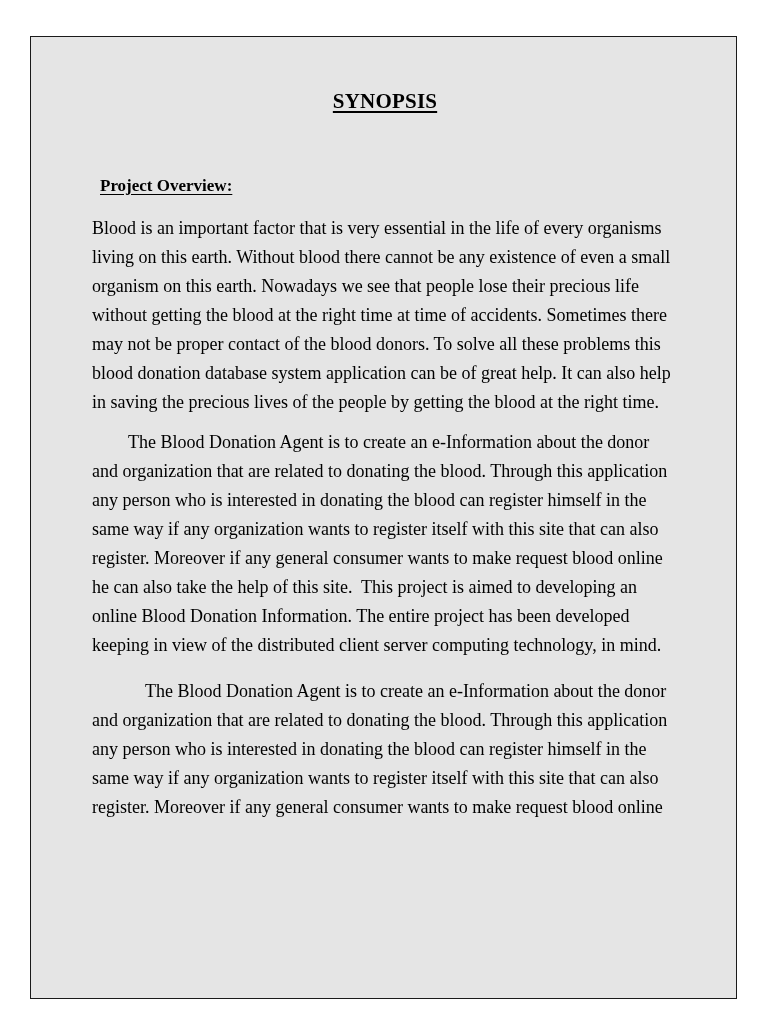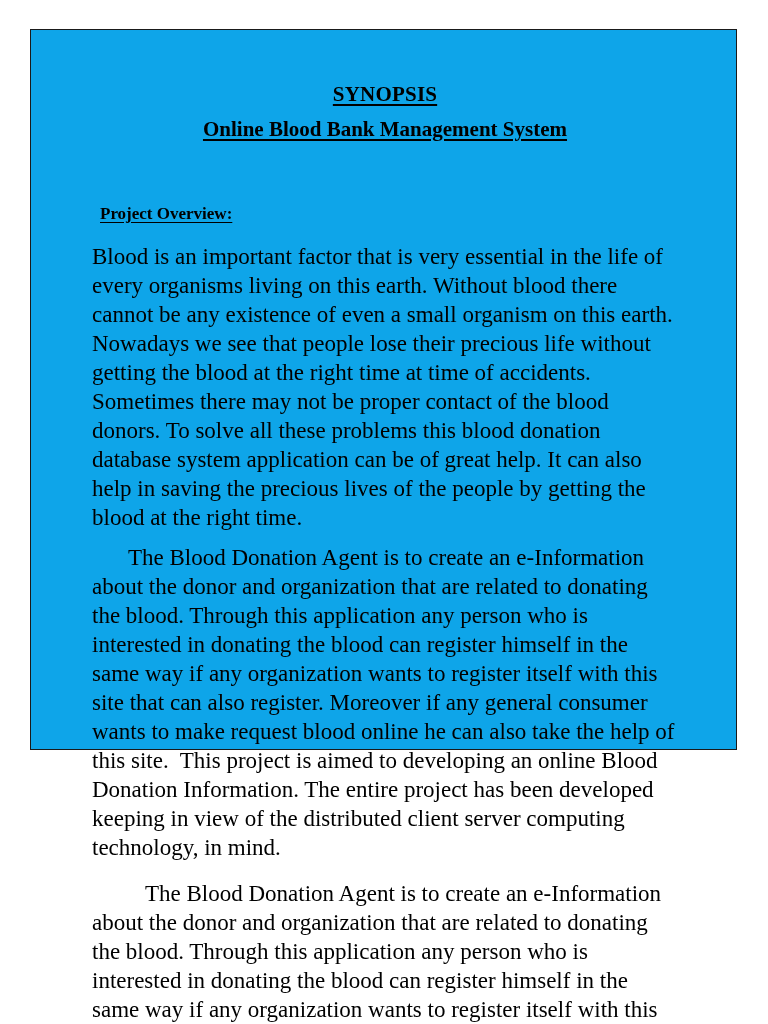--- a/index.html
+++ b/index.html
@@ -11,26 +11,26 @@
     width: 768px;
     height: 1024px;
     font-family: "Liberation Serif", "DejaVu Serif", serif;
     color: #000000;
     overflow: hidden;
   }
 
   .page-sheet {
     position: absolute;
     left: 30px;
-    top: 29px;
+    top: 36px;
     width: 707px;
-    height: 721px;
+    height: 963px;
     box-sizing: border-box;
     border: 1px solid #1a1a1a;
-    background: #0ea5e9;
+    background: #e5e5e5;
   }
 
   .page-body {
     position: absolute;
     left: 61px;
     top: 0;
     width: 586px;
   }
 
   .doc-title {
@@ -68,21 +68,21 @@
   }
   .section-heading .u {
     text-decoration: underline;
     text-underline-offset: 3px;
   }
 
   #overview-heading { padding-top: 57px; }
   #description-heading { padding-top: 17px; }
 
   .body-paragraph {
-    font-size: 23px;
+    font-size: 18px;
     line-height: 29px;
     margin: 0;
     text-align: left;
     white-space: pre-wrap;
   }
 
   #overview-paragraph { padding-top: 12px; }
   #description-paragraph-1 {
     padding-top: 11px;
     text-indent: 36px;
@@ -93,21 +93,20 @@
   }
 </style>
 </head>
 <body>
 
 <div class="page-sheet">
   <div class="page-body">
 
     <h1 class="doc-title"><span class="u">SYNOPSIS</span></h1>
 
-    <h2 class="doc-subtitle"><span class="u">Online Blood Bank Management System</span></h2>
 
     <h3 class="section-heading" id="overview-heading"><span class="u">Project Overview:</span></h3>
 
     <p class="body-paragraph" id="overview-paragraph">Blood is an important factor that is very essential in the life of every organisms living on this earth. Without blood there cannot be any existence of even a small organism on this earth. Nowadays we see that people lose their precious life without getting the blood at the right time at time of accidents. Sometimes there may not be proper contact of the blood donors. To solve all these problems this blood donation database system application can be of great help. It can also help in saving the precious lives of the people by getting the blood at the right time.</p>
 
 
     <p class="body-paragraph" id="description-paragraph-1">The Blood Donation Agent is to create an e-Information about the donor and organization that are related to donating the blood. Through this application any person who is interested in donating the blood can register himself in the same way if any organization wants to register itself with this site that can also register. Moreover if any general consumer wants to make request blood online he can also take the help of this site.  This project is aimed to developing an online Blood Donation Information. The entire project has been developed keeping in view of the distributed client server computing technology, in mind.</p>
 
     <p class="body-paragraph" id="description-paragraph-2">The Blood Donation Agent is to create an e-Information about the donor and organization that are related to donating the blood. Through this application any person who is interested in donating the blood can register himself in the same way if any organization wants to register itself with this site that can also register. Moreover if any general consumer wants to make request blood online</p>
 

